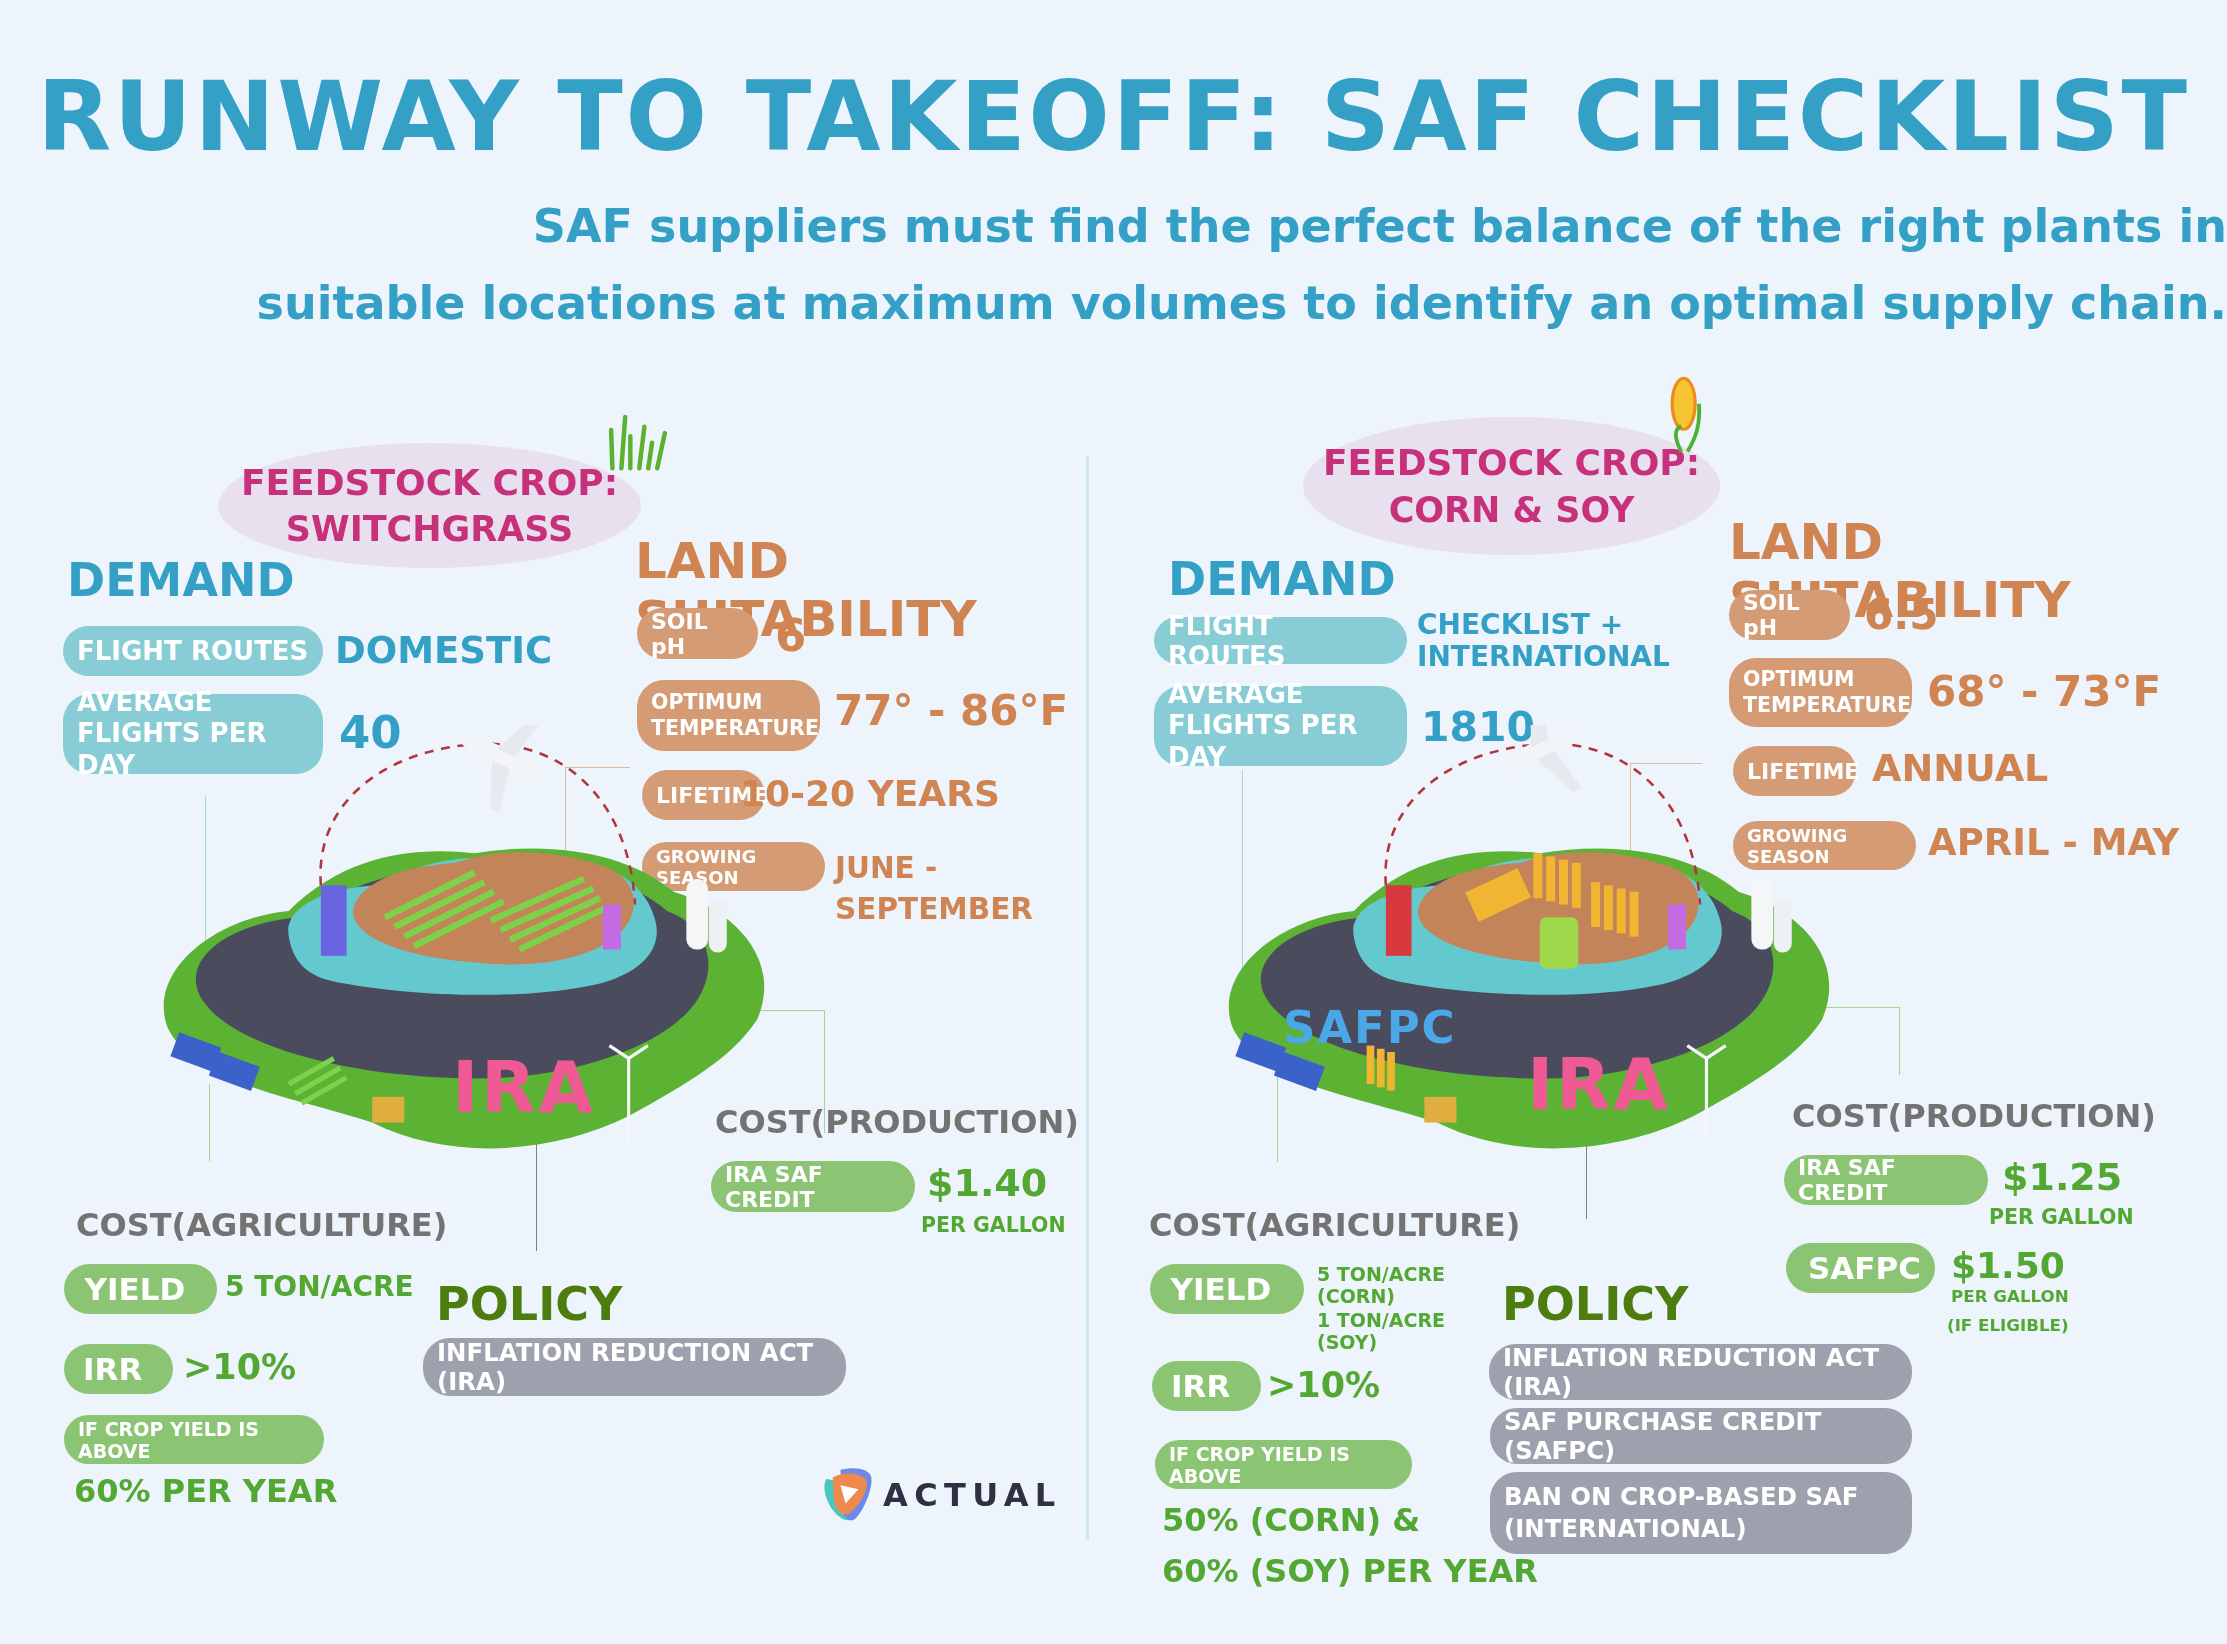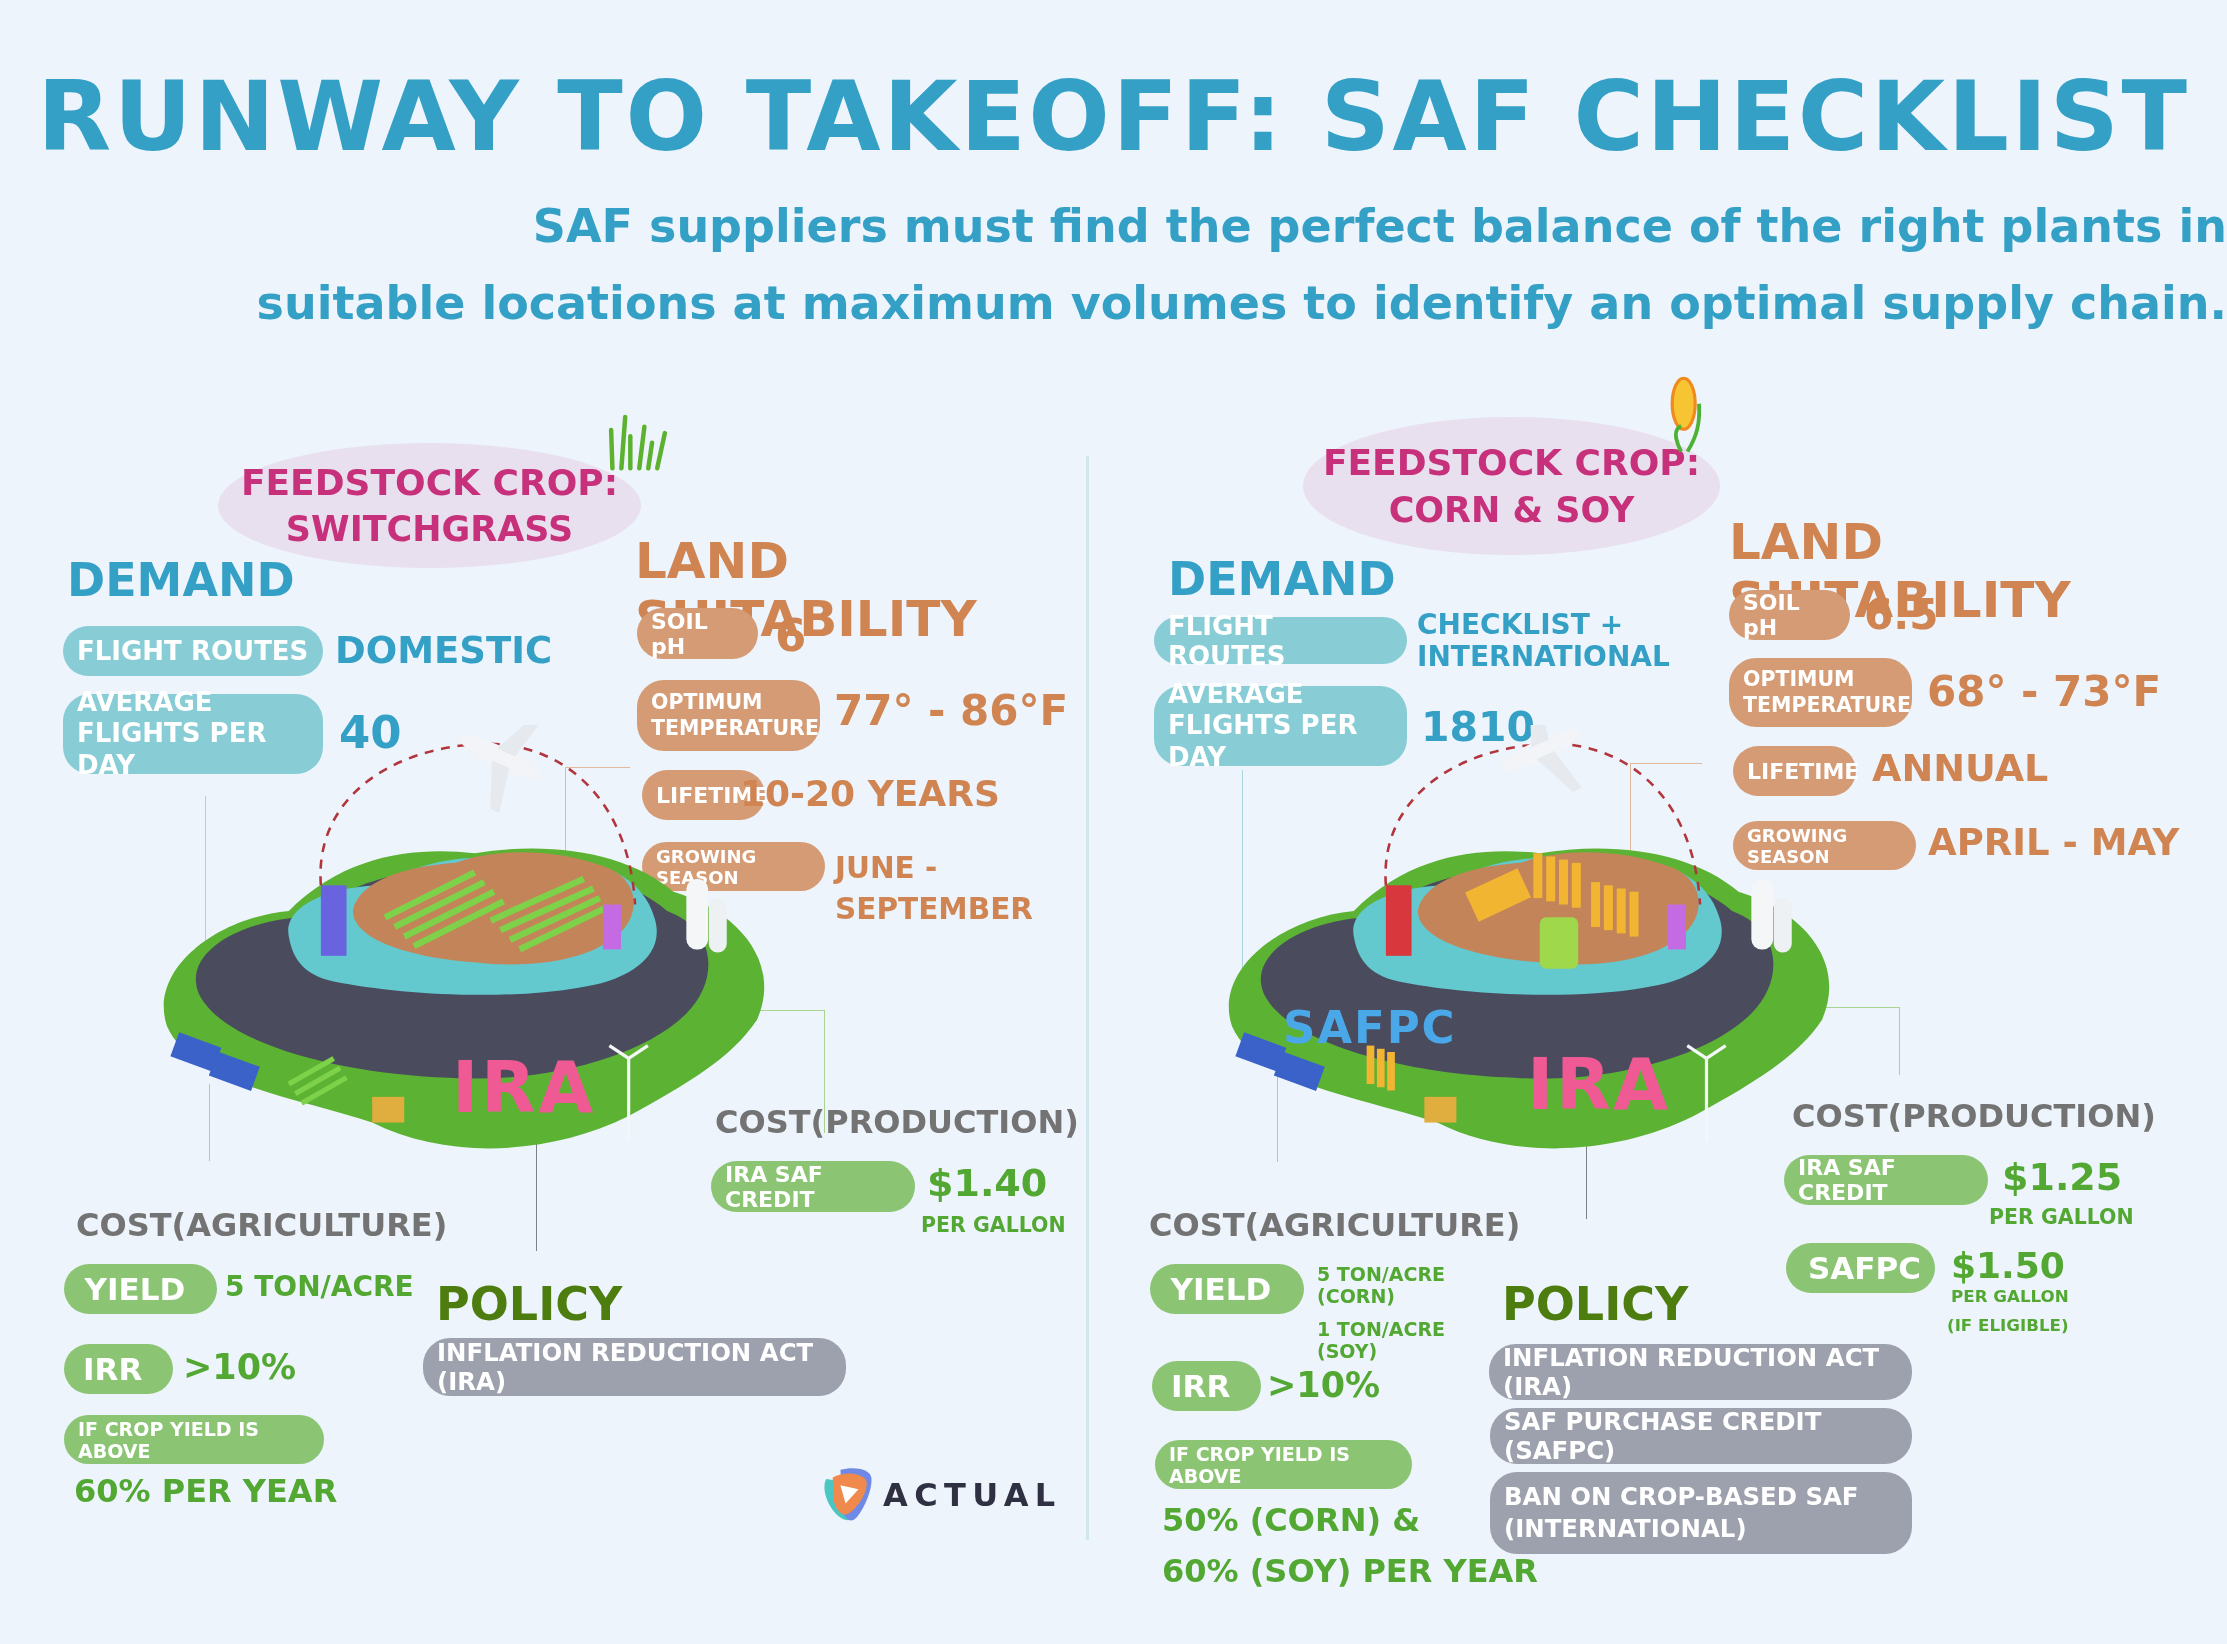--- a/index.html
+++ b/index.html
@@ -289,21 +289,21 @@
   <div class="abs val-green" style="left:860px;top:1286px;font-size:16.7px;">PER GALLON</div>
   <div class="abs val-green" style="left:856px;top:1315px;font-size:16.7px;">(IF ELIGIBLE)</div>
 
   <div class="abs h-green" style="left:58px;top:1206px;">COST(AGRICULTURE)</div>
   <div class="abs pill pill-green" style="left:59px;top:1264px;width:154px;height:50px;font-size:31px;padding-left:20.5px;">
     <span>YIELD</span>
   </div>
   <div class="abs val-green" style="left:226px;top:1264px;font-size:19px;line-height:1.15;">
     <div>5 TON/ACRE</div>
     <div>(CORN)</div>
-    <div style="margin-top:11px;">1 TON/ACRE</div>
+    <div style="margin-top:2px;">1 TON/ACRE</div>
     <div>(SOY)</div>
   </div>
   <div class="abs pill pill-green" style="left:61px;top:1361px;width:109px;height:50px;font-size:31px;padding-left:19px;">
     <span>IRR</span>
   </div>
   <div class="abs val-green" style="left:176px;top:1365px;font-size:35px;">&gt;10%</div>
   <div class="abs pill pill-green" style="left:64px;top:1440px;width:257px;height:49px;font-size:19px;">
     <span>IF CROP YIELD IS ABOVE</span>
   </div>
   <div class="abs val-green" style="left:71px;top:1495px;font-size:32px;line-height:1.6;">

